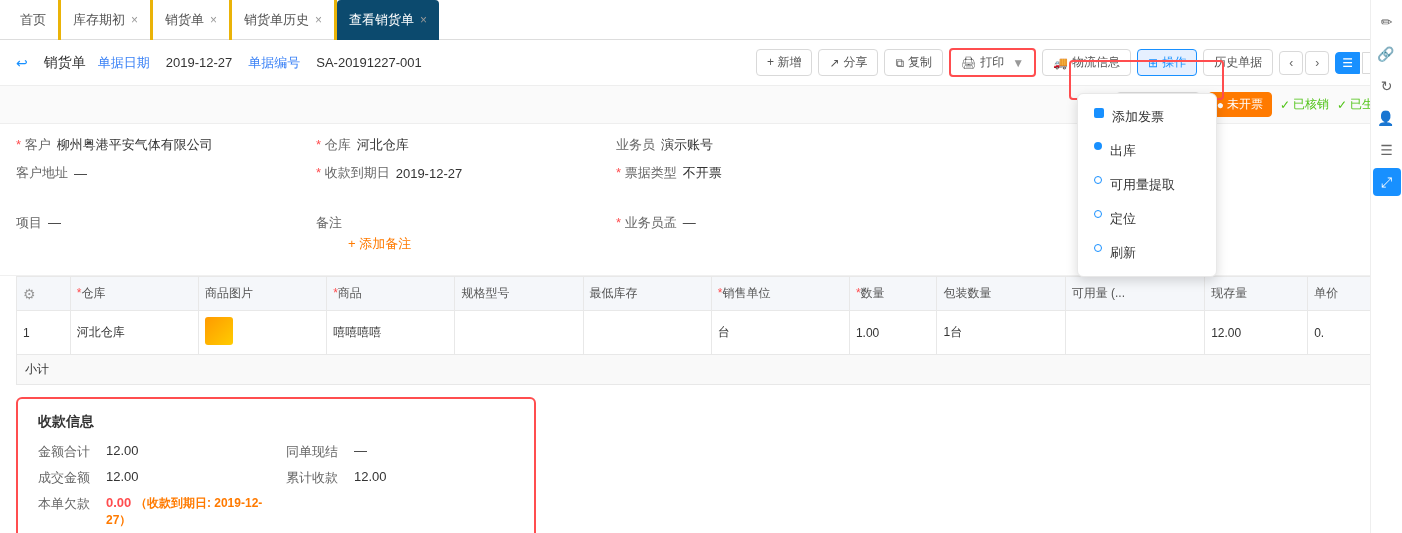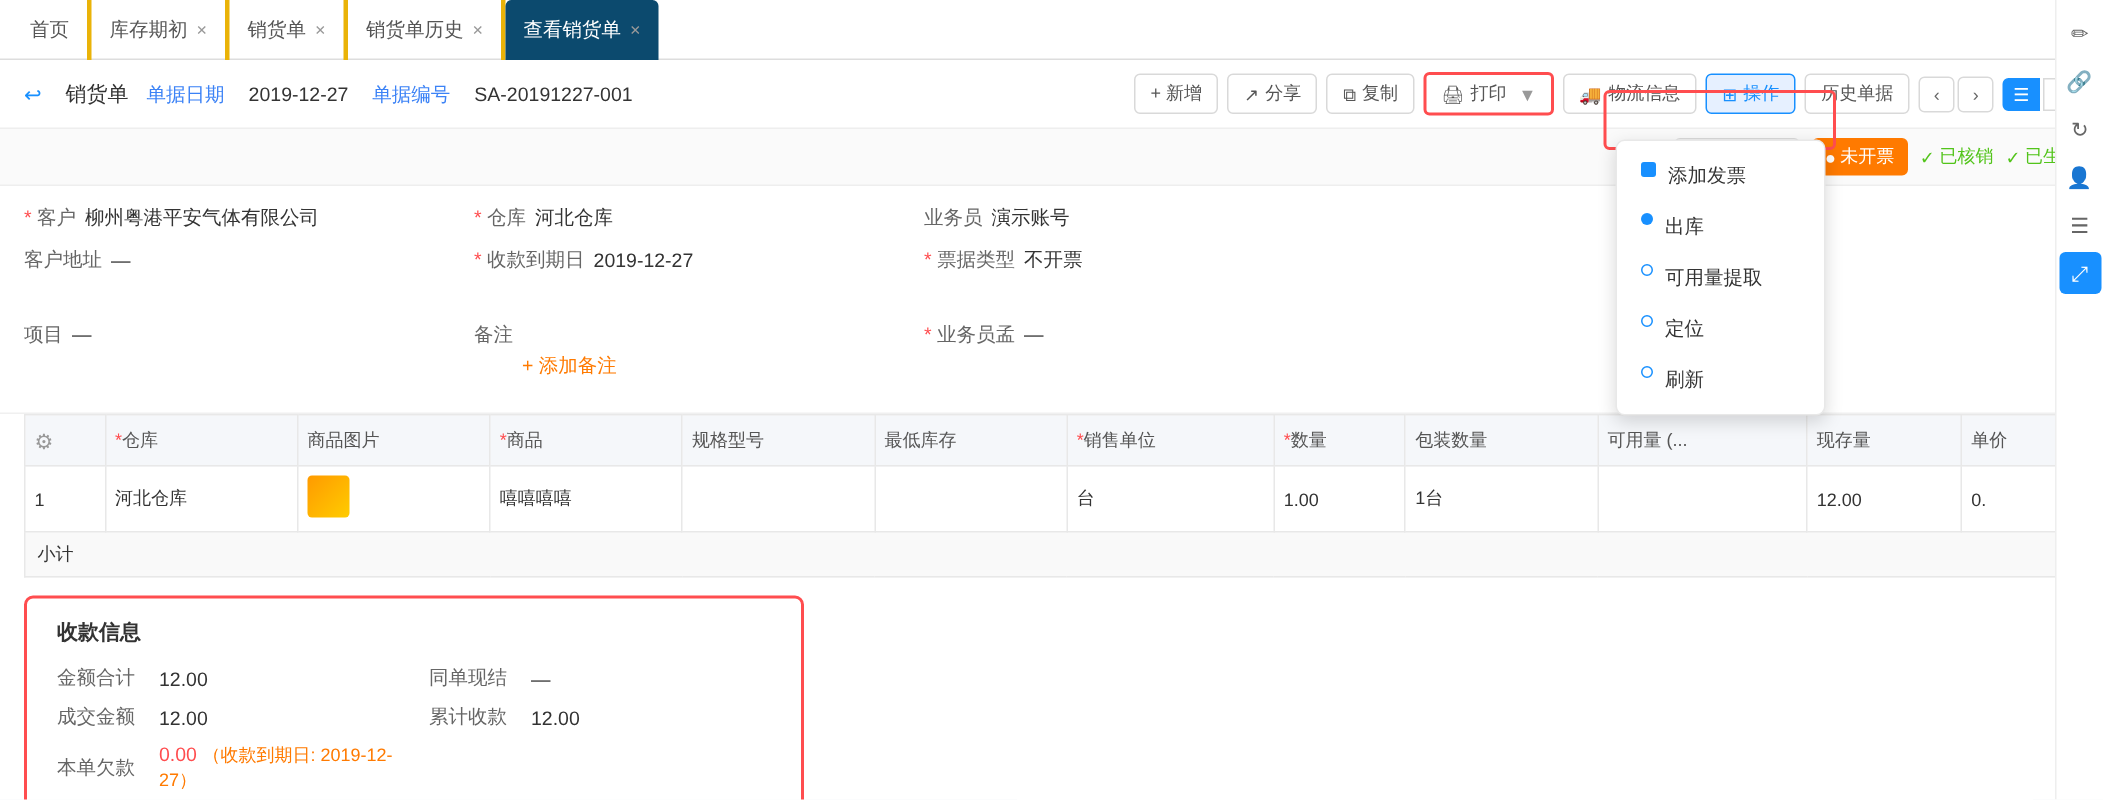--- a/index.html
+++ b/index.html
@@ -100,24 +100,24 @@
     
     .summary-row td { background: #f9f9f9; font-weight: 500; }
 
     
     .payment-info-box {
       border: 2px solid #ff4d4f; border-radius: 6px; margin: 12px 16px;
       padding: 14px 20px; background: #fff; max-width: 520px;
     }
     .payment-info-title { font-size: 14px; font-weight: 600; margin-bottom: 12px; color: #333; }
     .payment-grid { display: grid; grid-template-columns: 1fr 1fr; gap: 8px 20px; }
-    .payment-row { display: flex; align-items: center; gap: 8px; font-size: 13px; }
+    .payment-row { display: flex; align-items: flex-start; gap: 8px; font-size: 13px; }
     .payment-label { color: #666; min-width: 60px; }
     .payment-value { color: #333; }
-    .payment-value.red { color: #ff4d4f; }
+    .payment-value.red { color: #ff4d4f; font-weight: bold; }
 
     
     .dropdown-menu {
       position: absolute; top: 96px; right: 100px; background: #fff;
       border: 1px solid #e8e8e8; border-radius: 6px; box-shadow: 0 4px 12px rgba(0,0,0,0.15);
       min-width: 140px; z-index: 100; padding: 6px 0;
     }
     .dropdown-item {
       display: flex; gap: 8px; padding: 8px 16px;
       cursor: pointer; font-size: 13px; color: #333;

